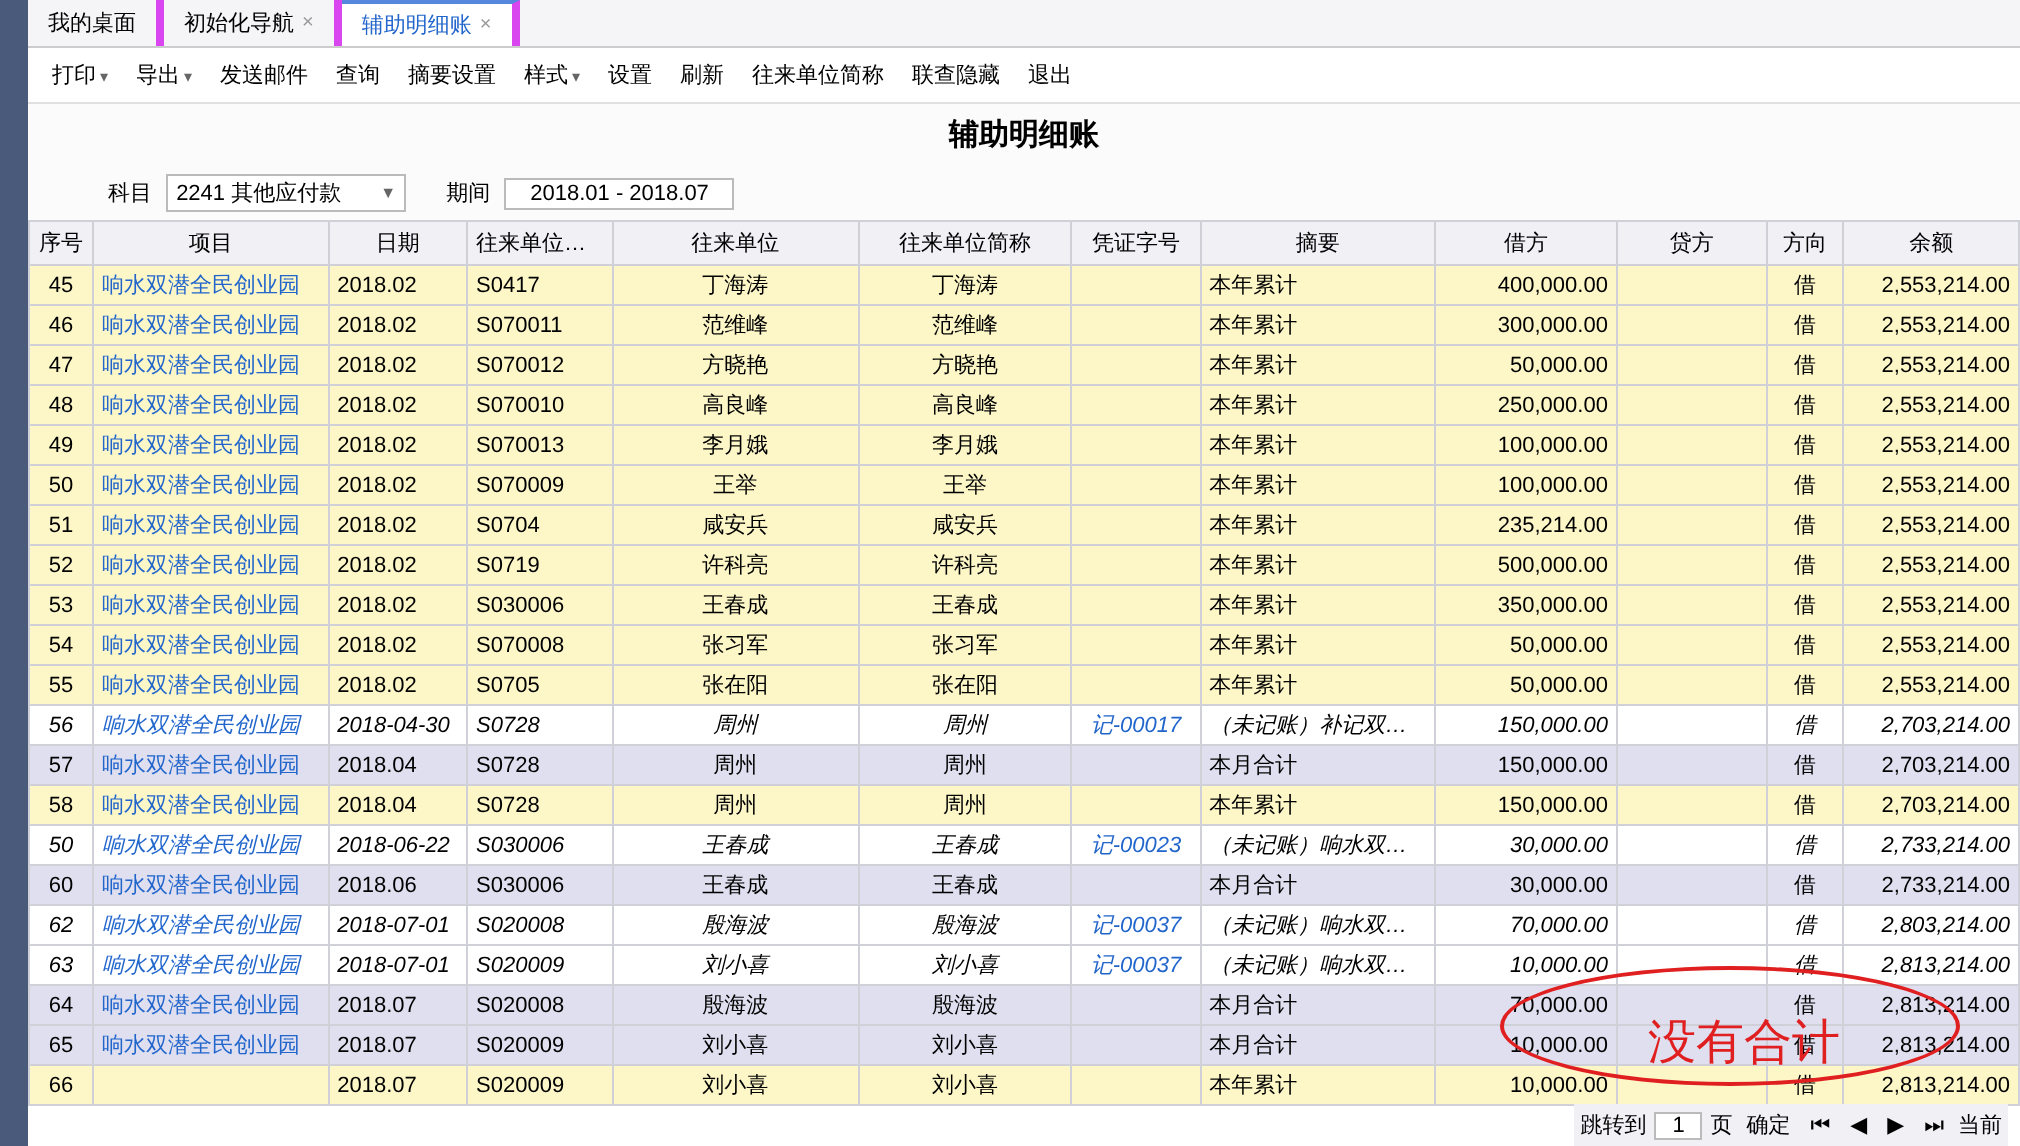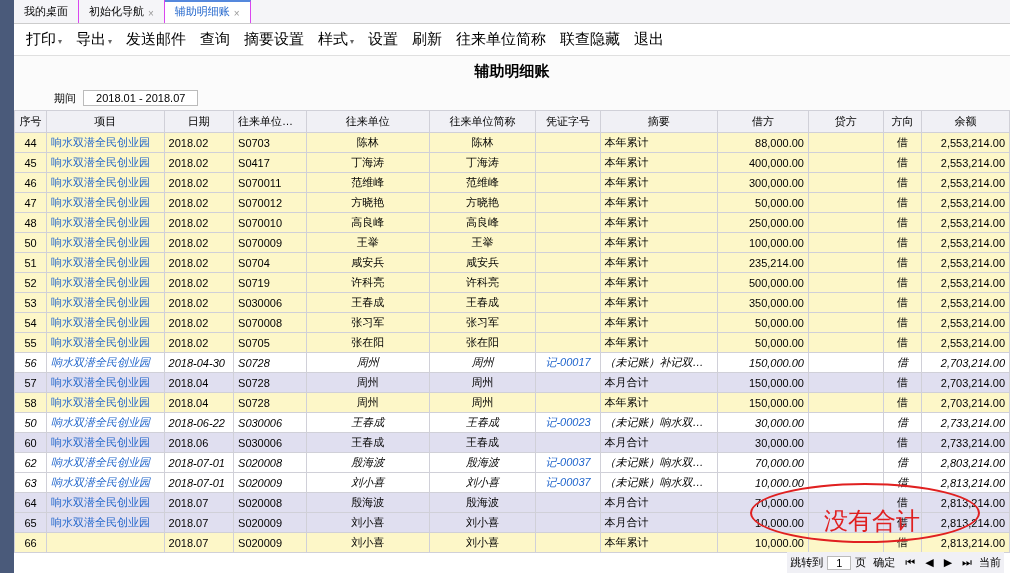--- a/index.html
+++ b/index.html
@@ -3,25 +3,25 @@
   <meta charset="utf-8">
   <style>
     * { margin: 0; padding: 0; box-sizing: border-box; }
     body { font-family: "Microsoft YaHei", Arial, sans-serif; font-size: 11px; background: #e8e8f0; width: 1010px; height: 573px; overflow: hidden; position: relative; }
     
     .left-strip { position: absolute; left: 0; top: 0; width: 14px; height: 100%; background: #4a5a7a; }
     
     .main-area { position: absolute; left: 14px; top: 0; right: 0; height: 100%; background: #fff; }
     
     .tabs-bar { display: flex; background: #f5f5f8; border-bottom: 1px solid #ccc; height: 24px; }
-    .tab { padding: 4px 10px; border-right: 1px solid #d946ef; cursor: pointer; display: flex; align-items: flex-end; gap: 4px; font-size: 11px; }
+    .tab { padding: 4px 10px; border-right: 4px solid #d946ef; cursor: pointer; display: flex; align-items: center; gap: 4px; font-size: 11px; }
     .tab.active { background: #fff; color: #2266cc; border-top: 2px solid #5588dd; }
     .tab .close { color: #999; cursor: pointer; font-size: 10px; }
     
-    .toolbar { display: flex; gap: 2px; padding: 4px 6px; background: #fff; border-bottom: 1px solid #e0e0e0; font-size: 15px; }
+    .toolbar { display: flex; gap: 2px; padding: 4px 6px; background: #fff; border-bottom: 1px solid #e0e0e0; font-size: 11px; }
     .toolbar span { padding: 2px 6px; cursor: pointer; }
     .toolbar .sep::after { content: "▾"; font-size: 8px; margin-left: 2px; color: #666; }
     
     .title-bar { text-align: center; padding: 6px; font-size: 15px; font-weight: bold; background: #fbfbfb; }
     
     .filter-bar { display: flex; gap: 20px; padding: 4px 40px; background: #fbfbfb; align-items: center; }
     .filter-bar label { margin-right: 4px; }
     .filter-bar .combo { display: inline-flex; align-items: center; border: 1px solid #bbb; background: #fff; padding: 1px 4px; min-width: 120px; justify-content: space-between; }
     .filter-bar .combo .arrow { font-size: 8px; color: #666; }
     .filter-bar .date-input { border: 1px solid #bbb; background: #fff; padding: 1px 12px; min-width: 150px; }
@@ -89,20 +89,27 @@
     <span>设置</span>
     <span>刷新</span>
     <span>往来单位简称</span>
     <span>联查隐藏</span>
     <span>退出</span>
   </div>
 
   <div class="title-bar">辅助明细账</div>
 
   <div class="filter-bar">
+    <div>
+      <label>科目</label>
+      <span class="combo">
+        <span>2241 其他应付款</span>
+        <span class="arrow">▼</span>
+      </span>
+    </div>
     <div>
       <label>期间</label>
       <span class="date-input">2018.01 - 2018.07</span>
     </div>
   </div>
 
   <div class="grid-wrap">
     <table>
       <colgroup>
         <col class="c-seq">
@@ -129,34 +136,20 @@
           <th>凭证字号</th>
           <th>摘要</th>
           <th>借方</th>
           <th>贷方</th>
           <th>方向</th>
           <th>余额</th>
         </tr>
       </thead>
       <tbody id="grid-body">
           <tr class="yellow">
-            <td class="center">44</td>
-            <td><span class="link">响水双潜全民创业园</span></td>
-            <td>2018.02</td>
-            <td>S0703</td>
-            <td class="center">陈林</td>
-            <td class="center">陈林</td>
-            <td class="center"></td>
-            <td>本年累计</td>
-            <td class="num">88,000.00</td>
-            <td class="num"></td>
-            <td class="center">借</td>
-            <td class="num">2,553,214.00</td>
-          </tr>
-          <tr class="yellow">
             <td class="center">45</td>
             <td><span class="link">响水双潜全民创业园</span></td>
             <td>2018.02</td>
             <td>S0417</td>
             <td class="center">丁海涛</td>
             <td class="center">丁海涛</td>
             <td class="center"></td>
             <td>本年累计</td>
             <td class="num">400,000.00</td>
             <td class="num"></td>
@@ -194,20 +187,34 @@
           <tr class="yellow">
             <td class="center">48</td>
             <td><span class="link">响水双潜全民创业园</span></td>
             <td>2018.02</td>
             <td>S070010</td>
             <td class="center">高良峰</td>
             <td class="center">高良峰</td>
             <td class="center"></td>
             <td>本年累计</td>
             <td class="num">250,000.00</td>
+            <td class="num"></td>
+            <td class="center">借</td>
+            <td class="num">2,553,214.00</td>
+          </tr>
+          <tr class="yellow">
+            <td class="center">49</td>
+            <td><span class="link">响水双潜全民创业园</span></td>
+            <td>2018.02</td>
+            <td>S070013</td>
+            <td class="center">李月娥</td>
+            <td class="center">李月娥</td>
+            <td class="center"></td>
+            <td>本年累计</td>
+            <td class="num">100,000.00</td>
             <td class="num"></td>
             <td class="center">借</td>
             <td class="num">2,553,214.00</td>
           </tr>
           <tr class="yellow">
             <td class="center">50</td>
             <td><span class="link">响水双潜全民创业园</span></td>
             <td>2018.02</td>
             <td>S070009</td>
             <td class="center">王举</td>

